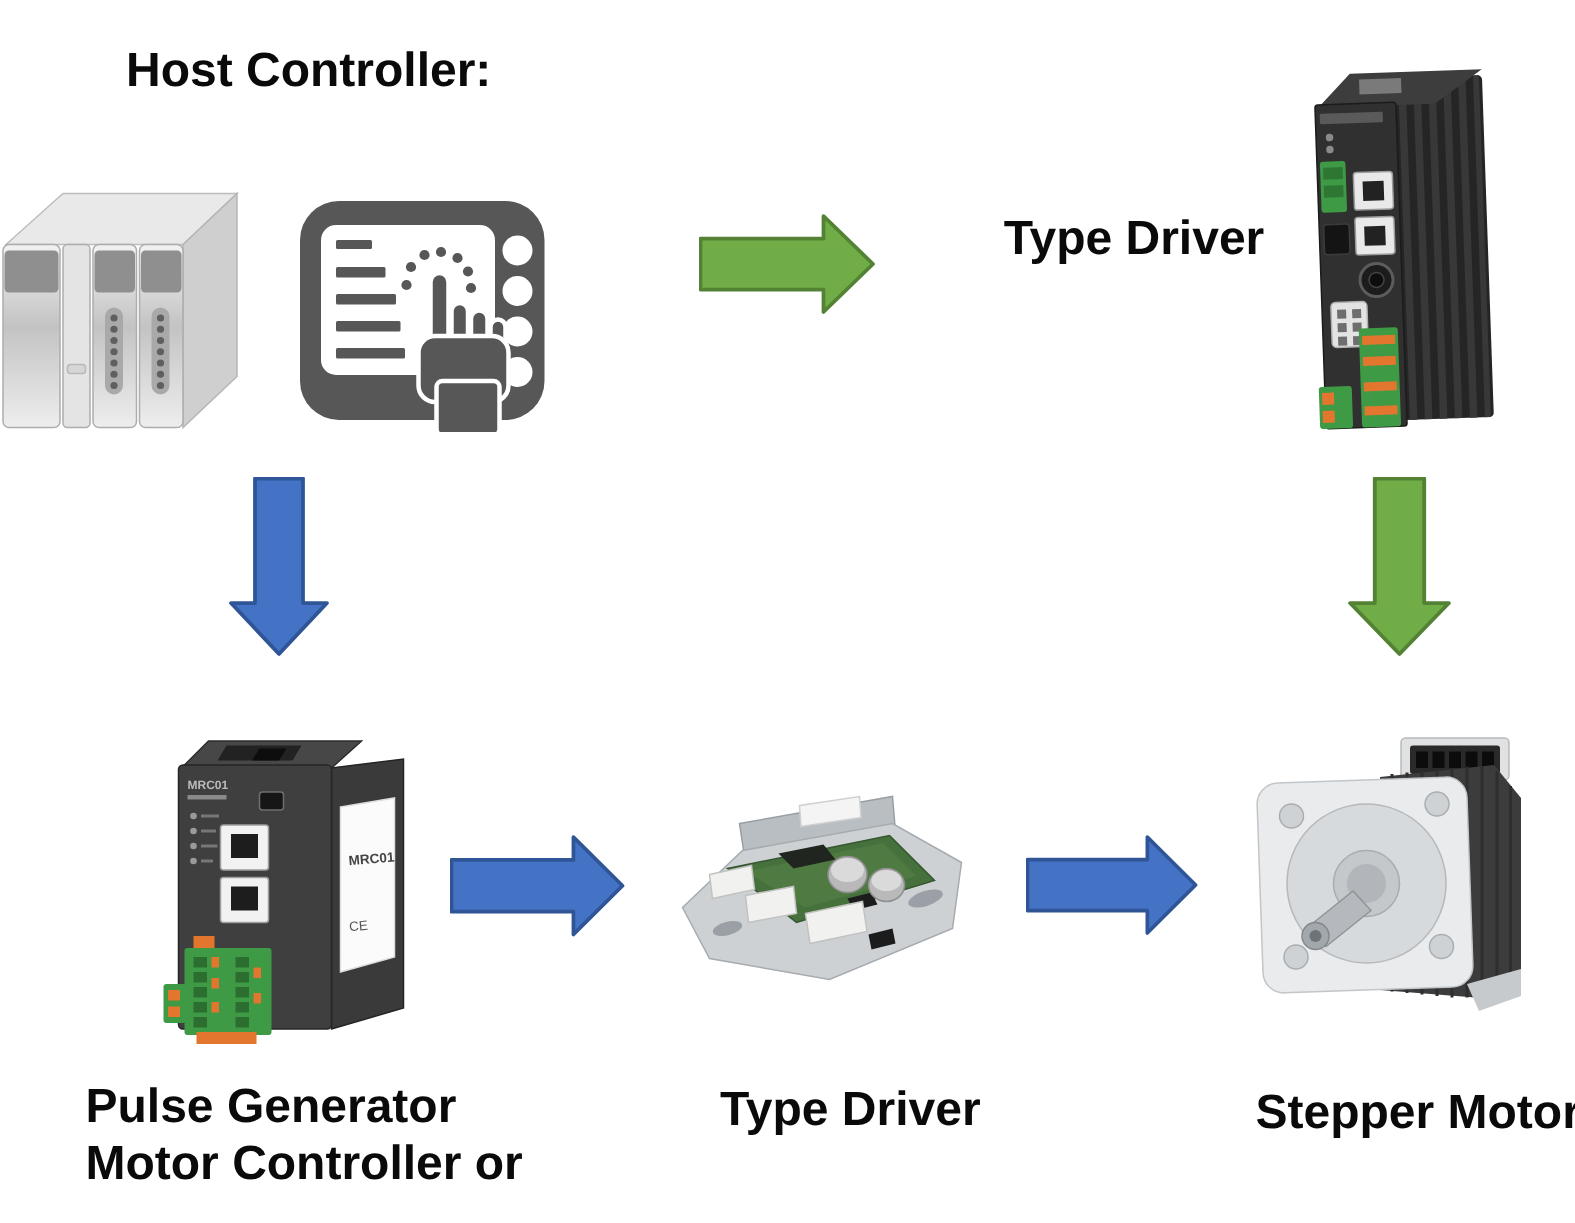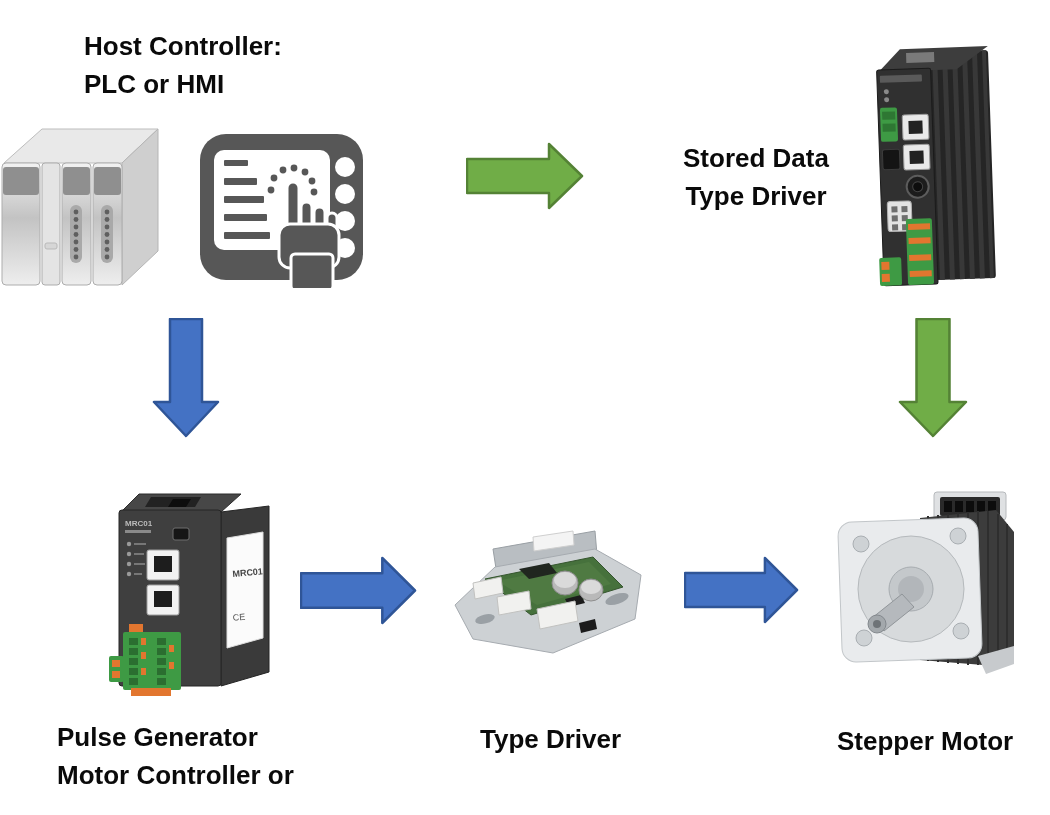--- a/index.html
+++ b/index.html
@@ -2,21 +2,21 @@
 <html style="--canvas-background: #ffffff; --label-color: #0a0a0a; --arrow-green-fill: #70ad47; --arrow-green-border: #548235; --arrow-blue-fill: #4472c4; --arrow-blue-border: #2f5597;"><head>
 <meta charset="utf-8">
 <style>
   html,body{margin:0;padding:0;background:#fff;}
   .canvas{
     position:relative;width:1050px;height:815px;overflow:hidden;
     background:var(--canvas-background,#ffffff);
     font-family:"Liberation Sans","DejaVu Sans",sans-serif;
   }
   .label{
-    position:absolute;font-weight:700;font-size:26px;line-height:38px;
+    position:absolute;font-weight:700;font-size:32px;line-height:38px;
     color:var(--label-color,#0a0a0a);letter-spacing:0;white-space:nowrap;
   }
   .label-host{left:84px;top:27px;}
   .label-stored{left:660px;top:139px;width:192px;text-align:center;}
   .label-motor{left:57px;top:718px;}
   .label-pulse{left:480px;top:720px;}
   .label-stepper{left:837px;top:722px;}
 
   .img-box{position:absolute;}
   .img-box svg{display:block;width:100%;height:100%;}
@@ -40,21 +40,20 @@
   .a-mctrl-pdrv{left:300px;top:556px;width:117px;height:69px;}
   .a-pdrv-smotor{left:684px;top:556px;width:115px;height:68px;}
 </style>
 </head>
 <body>
 
 <div class="canvas">
 
   <div class="label label-host">
     <div>Host Controller:</div>
-    <div>PLC or HMI</div>
   </div>
 
   <div class="img-box plc-box">
     <svg viewBox="0 0 160 166">
       <defs>
         <linearGradient id="plcg" x1="0" y1="0" x2="0" y2="1">
           <stop offset="0" stop-color="#f2f2f2"></stop>
             <stop offset="0.45" stop-color="#c3c3c3"></stop>
             <stop offset="1" stop-color="#eeeeee"></stop>
         </linearGradient>
@@ -126,21 +125,20 @@
         <rect x="108" y="76" width="11" height="34" rx="5.5"></rect>
         <rect x="121" y="81" width="11" height="31" rx="5.5"></rect>
         <rect x="134" y="87" width="10" height="27" rx="5"></rect>
         <rect x="86" y="98" width="60" height="44" rx="11"></rect>
         <rect x="98" y="128" width="42" height="36" rx="4"></rect>
       </g>
     </svg>
   </div>
 
   <div class="label label-stored">
-    <div>Stored Data</div>
     <div>Type Driver</div>
   </div>
 
   <div class="img-box sdrv-box">
     <svg viewBox="0 0 137 255">
       <g transform="rotate(-2 68 127)">
         <rect x="62" y="12" width="62" height="228" rx="3" fill="#252525"></rect>
         <g fill="#383838">
           <rect x="68" y="12" width="5" height="228"></rect>
             <rect x="78" y="12" width="5" height="228"></rect>

